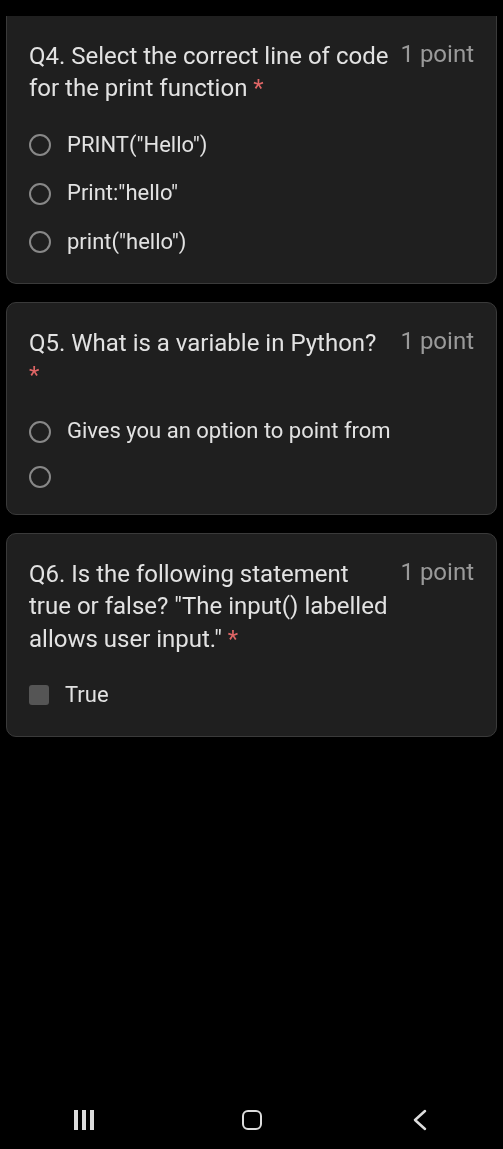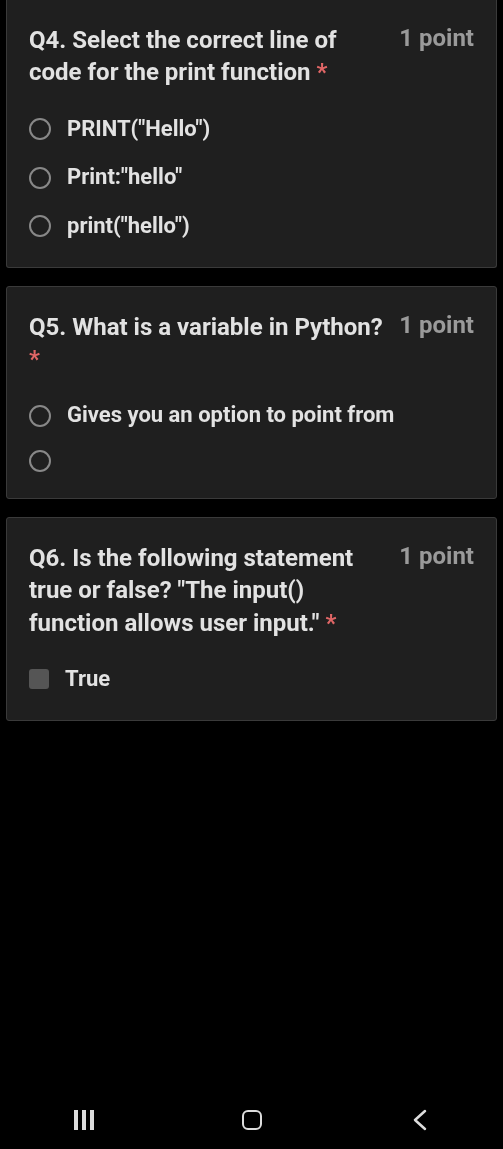--- a/index.html
+++ b/index.html
@@ -7,21 +7,21 @@
     width: 503px;
     height: 1149px;
     background: #000;
     font-family: Roboto, Arial, sans-serif;
     overflow: hidden;
     position: relative;
   }
   .card {
     background: #1f1f1f;
     border: 1px solid #3a3a3a;
-    border-radius: 3px;
+    border-radius: 10px;
     margin: 0 6px 18px 6px;
     padding: 24px 22px 26px 22px;
   }
   .card.first { margin-top: 0; border-top-left-radius: 0; border-top-right-radius: 0; border-top: none;}
   .qheader {
     display: flex;
     align-items: flex-start;
     justify-content: space-between;
     margin-bottom: 26px;
   }
@@ -85,21 +85,21 @@
     height: 20px;
     background: #ddd;
   }
   .home-shape {
     width: 20px;
     height: 20px;
     border: 2.5px solid #ddd;
     border-radius: 6px;
   }
   .back-shape svg { display:block; }
-  .content { padding-top: 0; font-weight: bold; }
+  .content { padding-top: 16px; }
 </style>
 </head>
 <body>
 
 <div class="content">
 
   <div class="card first">
     <div class="qheader">
       <div class="qtitle">
         <span>Q4. Select the correct line of code for the print function</span>
@@ -134,21 +134,21 @@
       <div class="optlabel">Gives you an option to point from</div>
     </div>
     <div class="option">
       <div class="radio"></div>
     </div>
   </div>
 
   <div class="card">
     <div class="qheader">
       <div class="qtitle">
-        <span>Q6. Is the following statement true or false? "The input() function allows user input."</span>
+        <span>Q6. Is the following statement true or false? "The input() labelled allows user input."</span>
         <span class="required">*</span>
       </div>
       <div class="points">1 point</div>
     </div>
     <div class="option">
       <div class="checkbox"></div>
       <div class="optlabel">True</div>
     </div>
   </div>
 

